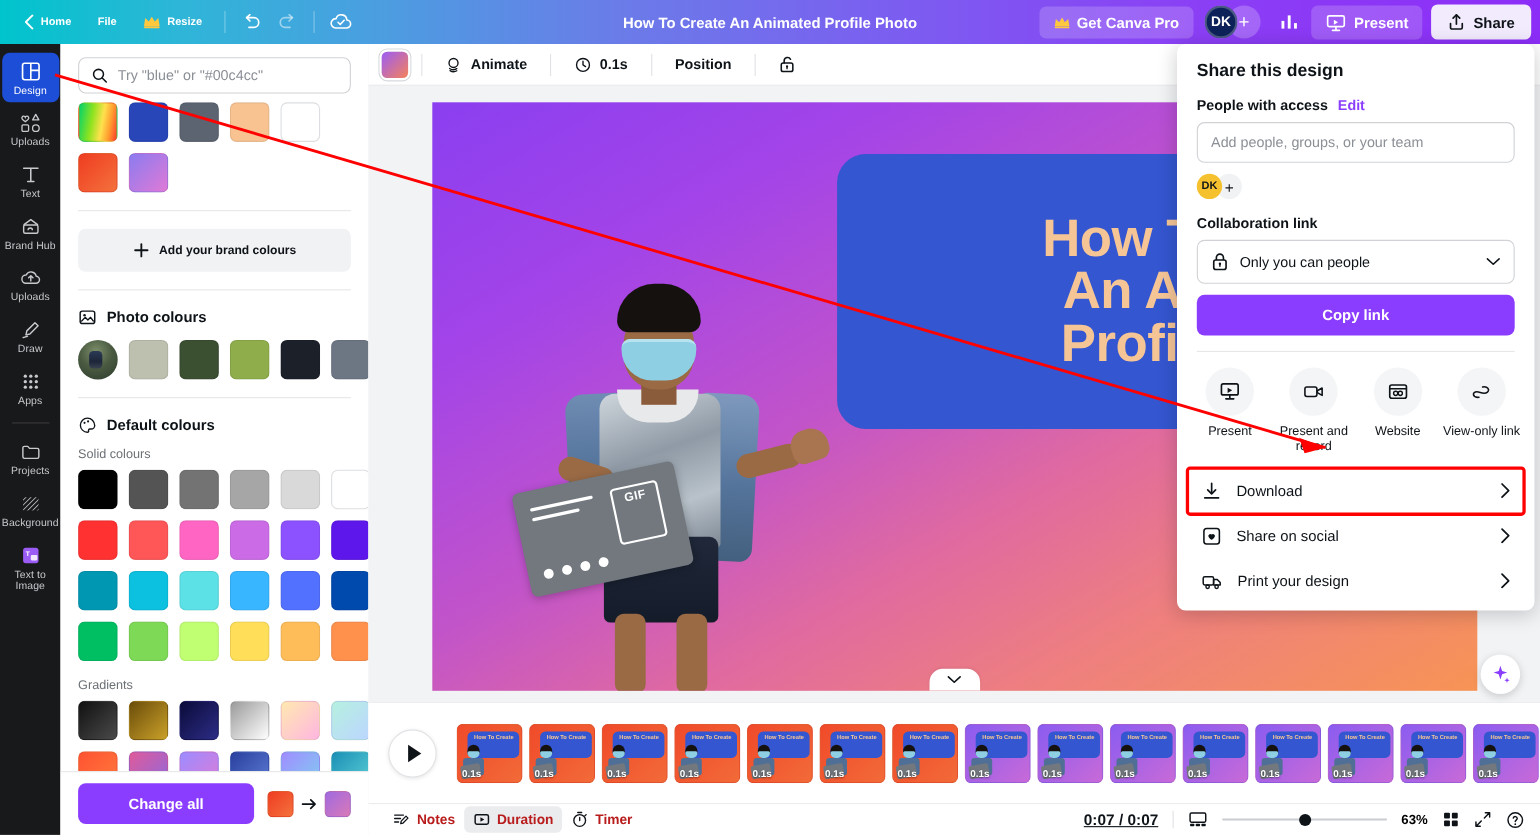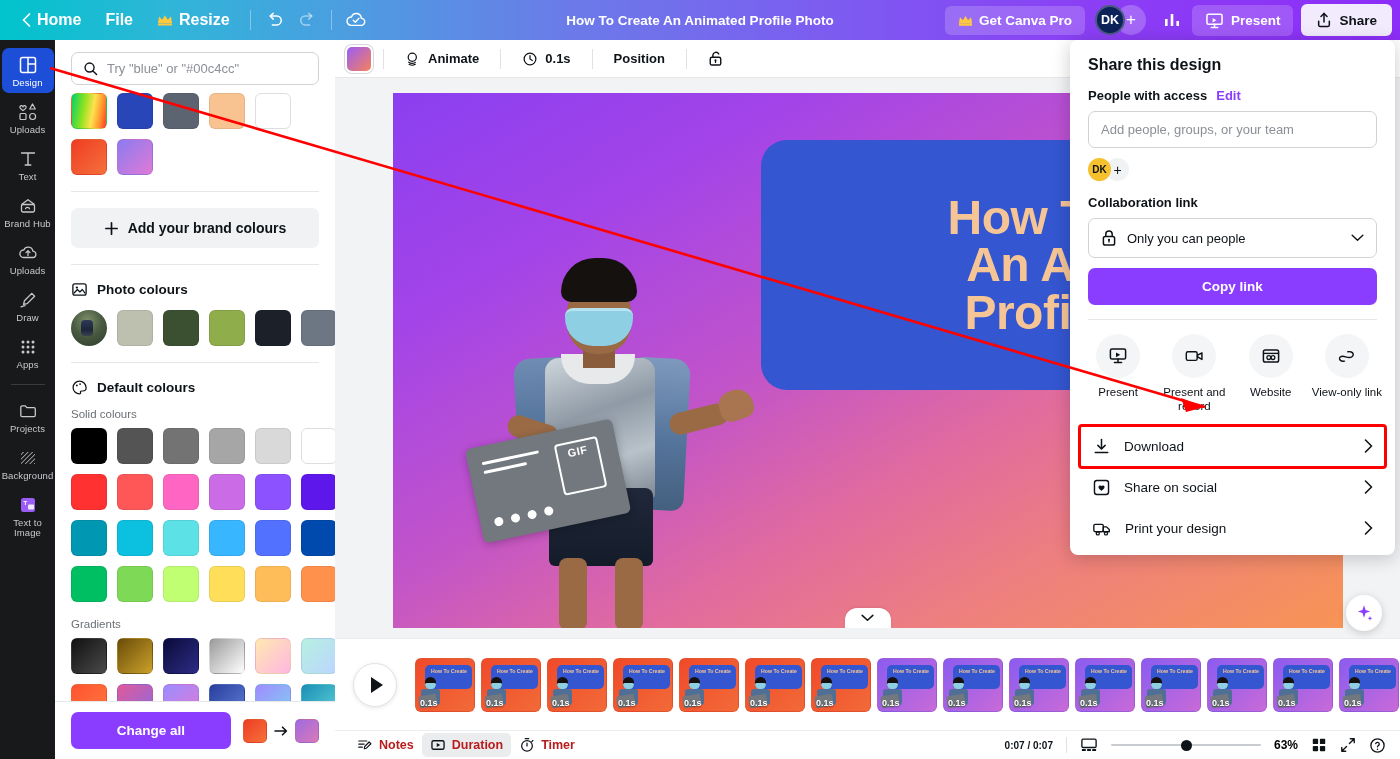--- a/index.html
+++ b/index.html
@@ -13,21 +13,21 @@
   
   .topbar {
     position: absolute; left: 0; top: 0; width: 1400px; height: 40px;
     background: linear-gradient(90deg, #00c4cc 0%, #2fb5d8 12%, #4a9fe0 24%, #6a7ce8 40%, #7b5ef0 58%, #8b3ff5 78%, #8c2df7 100%);
     display: flex; align-items: center; color: #fff; font-size: 13px;
   }
   .tb-left { display: flex; align-items: center; gap: 0; padding-left: 10px; }
   .tb-item {
     display: flex; align-items: center; gap: 6px;
     padding: 6px 12px; border-radius: 6px; cursor: pointer;
-    font-size: 16px; font-weight: 600; white-space: nowrap;
+    font-size: 10px; font-weight: 600; white-space: nowrap;
   }
   .tb-sep { width: 1px; height: 20px; background: rgba(255,255,255,.35); margin: 0 8px; }
   .icon-btn {
     display: flex; align-items: center; justify-content: center;
     width: 32px; height: 32px; border-radius: 6px; cursor: pointer;
   }
   .tb-title {
     position: absolute; left: 0; right: 0; top: 0; height: 40px;
     display: flex; align-items: center; justify-content: center;
     font-size: 13.5px; font-weight: 600; pointer-events: none;
@@ -101,21 +101,21 @@
   .search-box input::placeholder { color: #8b8f96; }
   .sw-row { display: flex; flex-wrap: wrap; gap: 10px; margin-top: 8px; }
   .sw {
     width: 36px; height: 36px; border-radius: 6px; cursor: pointer;
     border: 1px solid rgba(13,18,22,.08);
   }
   .hr { height: 1px; background: #e6e7e9; margin: 16px 0; }
   .brand-btn {
     display: flex; align-items: center; justify-content: center; gap: 9px;
     background: #f1f2f4; border-radius: 7px; padding: 12px 0;
-    font-size: 14px; font-weight: 700; color: #0e1318; cursor: pointer;
+    font-size: 11px; font-weight: 700; color: #0e1318; cursor: pointer;
   }
   .sec-head {
     display: flex; align-items: center; gap: 9px;
     font-size: 13.5px; font-weight: 700; color: #0e1318; margin-bottom: 12px;
   }
   .sub-label { font-size: 11.5px; color: #6b7075; margin: 2px 0 8px; }
   .grid6 { display: grid; grid-template-columns: repeat(6, 36px); gap: 10px; }
   .photo-av {
     width: 36px; height: 36px; border-radius: 50%;
     background: radial-gradient(circle at 45% 30%, #7d8f6a 0%, #4a5b42 45%, #2c3a2a 100%);
@@ -282,21 +282,21 @@
     position: absolute; left: 0; bottom: 0; width: 1065px; height: 29px;
     background: #fff; display: flex; align-items: center; padding: 0 14px;
     border-top: 1px solid #ebecee; font-size: 12.5px;
   }
   .bb-item {
     display: flex; align-items: center; gap: 6px; padding: 4px 8px;
     border-radius: 5px; font-weight: 700; color: #b91c1c; cursor: pointer; white-space: nowrap;
   }
   .bb-item.active { background: #ebecee; }
   .bb-right { margin-left: auto; display: flex; align-items: center; gap: 13px; }
-  .bb-time { font-size: 10px; font-weight: 700; color: #0e1318; }
+  .bb-time { font-size: 14px; font-weight: 700; color: #0e1318; text-decoration: underline; }
   .bb-sep { width: 1px; height: 16px; background: #e0e2e5; }
   .slider { position: relative; width: 150px; height: 14px; display: flex; align-items: center; cursor: pointer; }
   .slider-track { width: 100%; height: 2px; background: #c9ccd0; border-radius: 2px; }
   .slider-knob { position: absolute; left: 47%; width: 11px; height: 11px; border-radius: 50%; background: #0e1318; }
   .bb-zoom { font-size: 12px; font-weight: 700; }
 
   
   .share-pop {
     position: absolute; left: 1070px; top: 40px; width: 325px; height: 515px;
     background: #fff; border-radius: 8px; box-shadow: 0 3px 18px rgba(14,19,24,.22);

